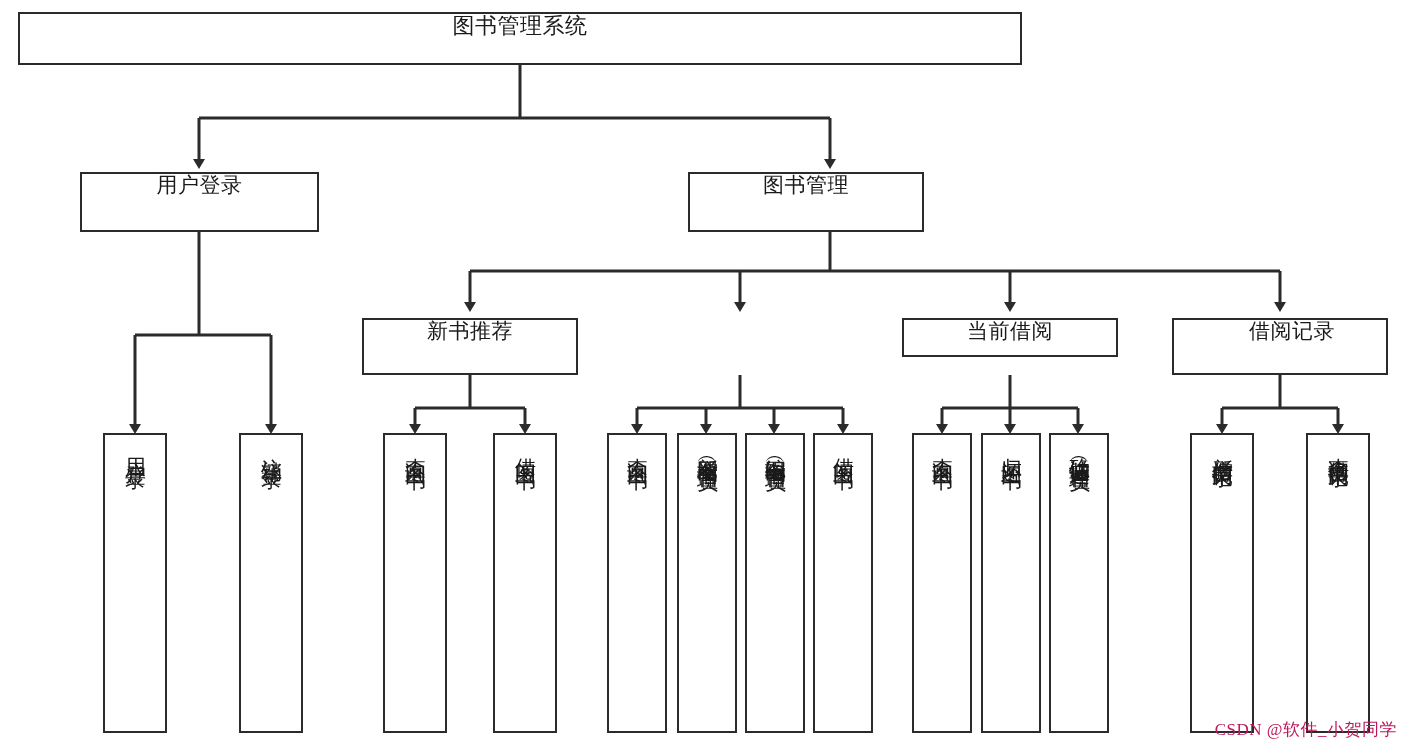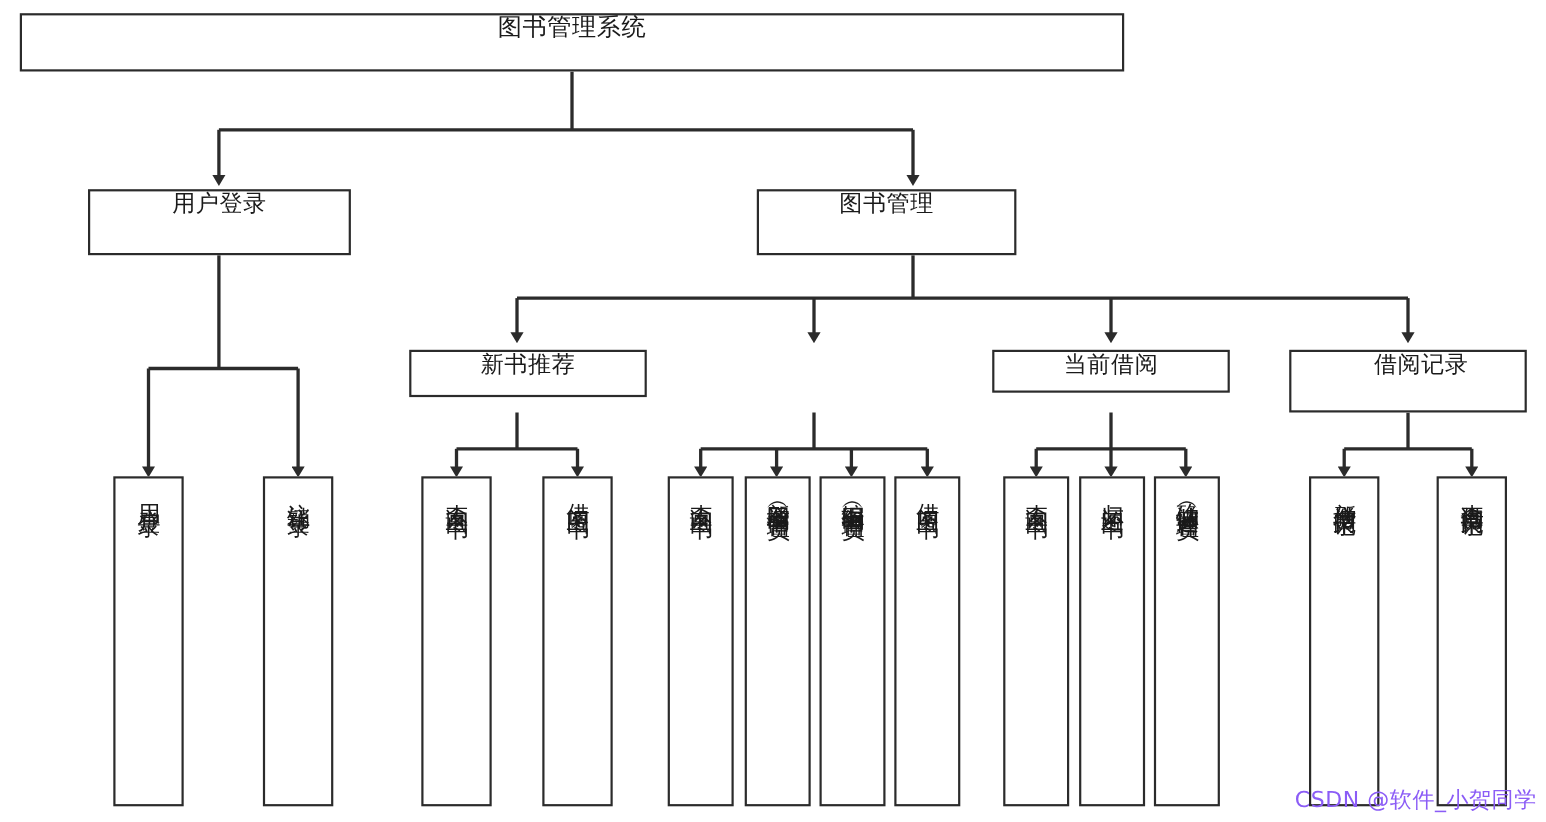--- a/index.html
+++ b/index.html
@@ -65,24 +65,25 @@
     white-space: nowrap;
     text-align: start;
   }
   .node.vert.tall-text .label {
     letter-spacing: 2px;
   }
   .watermark {
     position: absolute;
     right: 8px;
     bottom: 6px;
-    font-size: 20px;
-    color: #8b5cf6;
+    font-size: 17px;
+    color: #be185d;
     white-space: nowrap;
     letter-spacing: 0.5px;
+    font-family: Liberation Serif, serif;
   }
 </style>
 </head>
 <body>
 
 <div id="canvas">
 
   <svg class="wires" viewBox="0 0 1405 747" xmlns="http://www.w3.org/2000/svg">
     <defs>
       <marker id="arrow" markerWidth="10" markerHeight="12" refX="1" refY="6" orient="auto" markerUnits="userSpaceOnUse">
@@ -140,21 +141,21 @@
   </div>
 
   <div class="node horiz" style="left:80px; top:172px; width:239px; height:60px;">
     <span class="label">用户登录</span>
   </div>
 
   <div class="node horiz" style="left:688px; top:172px; width:236px; height:60px;">
     <span class="label">图书管理</span>
   </div>
 
-  <div class="node horiz" style="left:372px; top:318px; width:216px; height:43px;">
+  <div class="node horiz" style="left:362px; top:318px; width:216px; height:57px;">
     <span class="label">新书推荐</span>
   </div>
 
 
   <div class="node horiz" style="left:902px; top:318px; width:216px; height:39px;">
     <span class="label">当前借阅</span>
   </div>
 
   <div class="node horiz" style="left:1172px; top:318px; width:216px; height:57px;padding-left:24px;">
     <span class="label">借阅记录</span>

